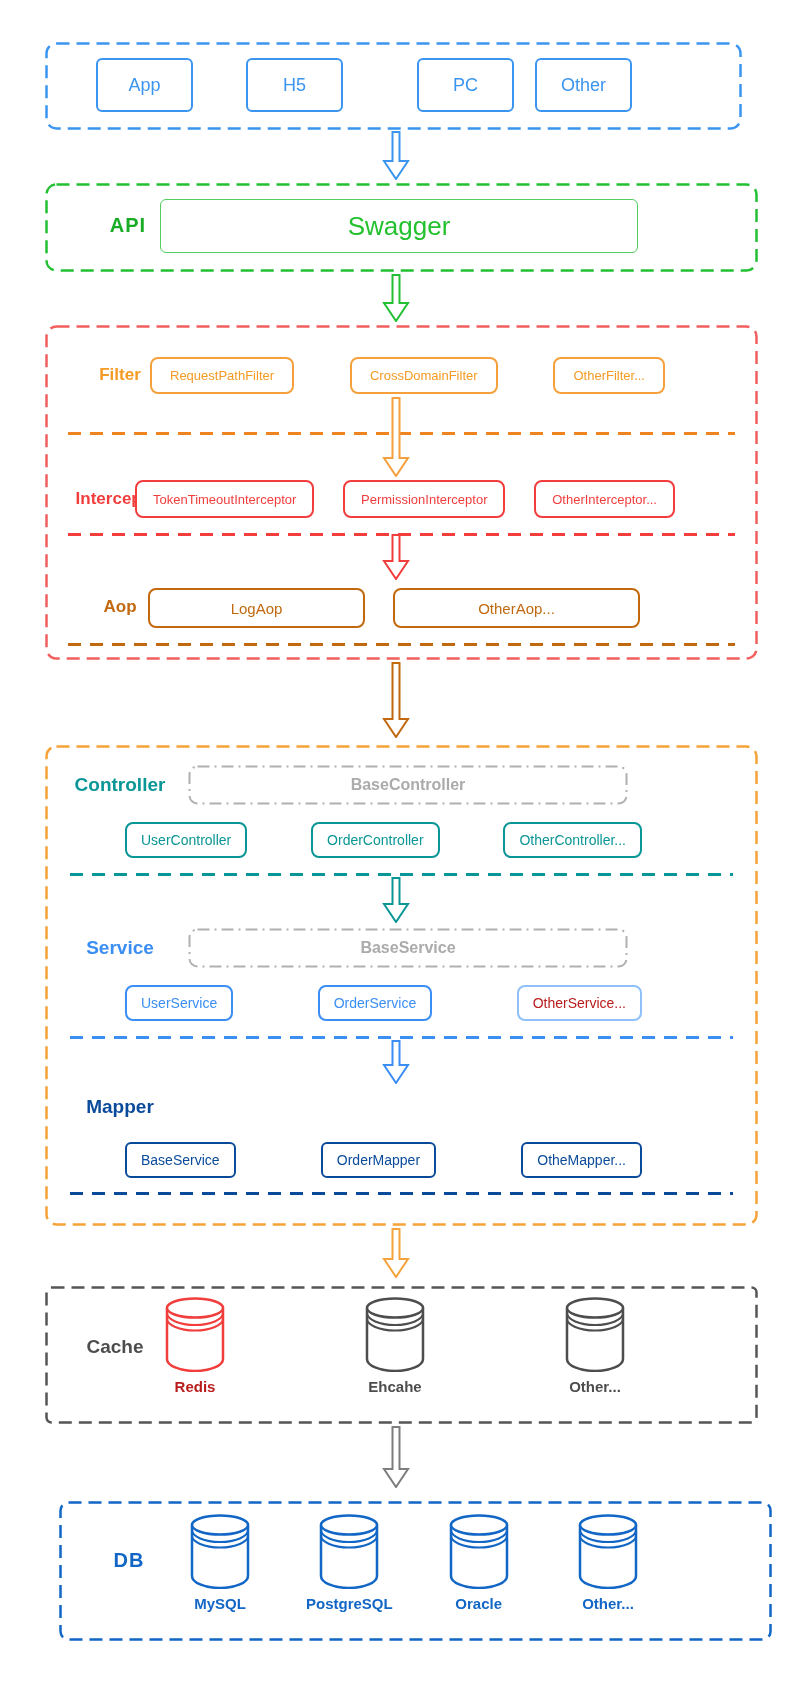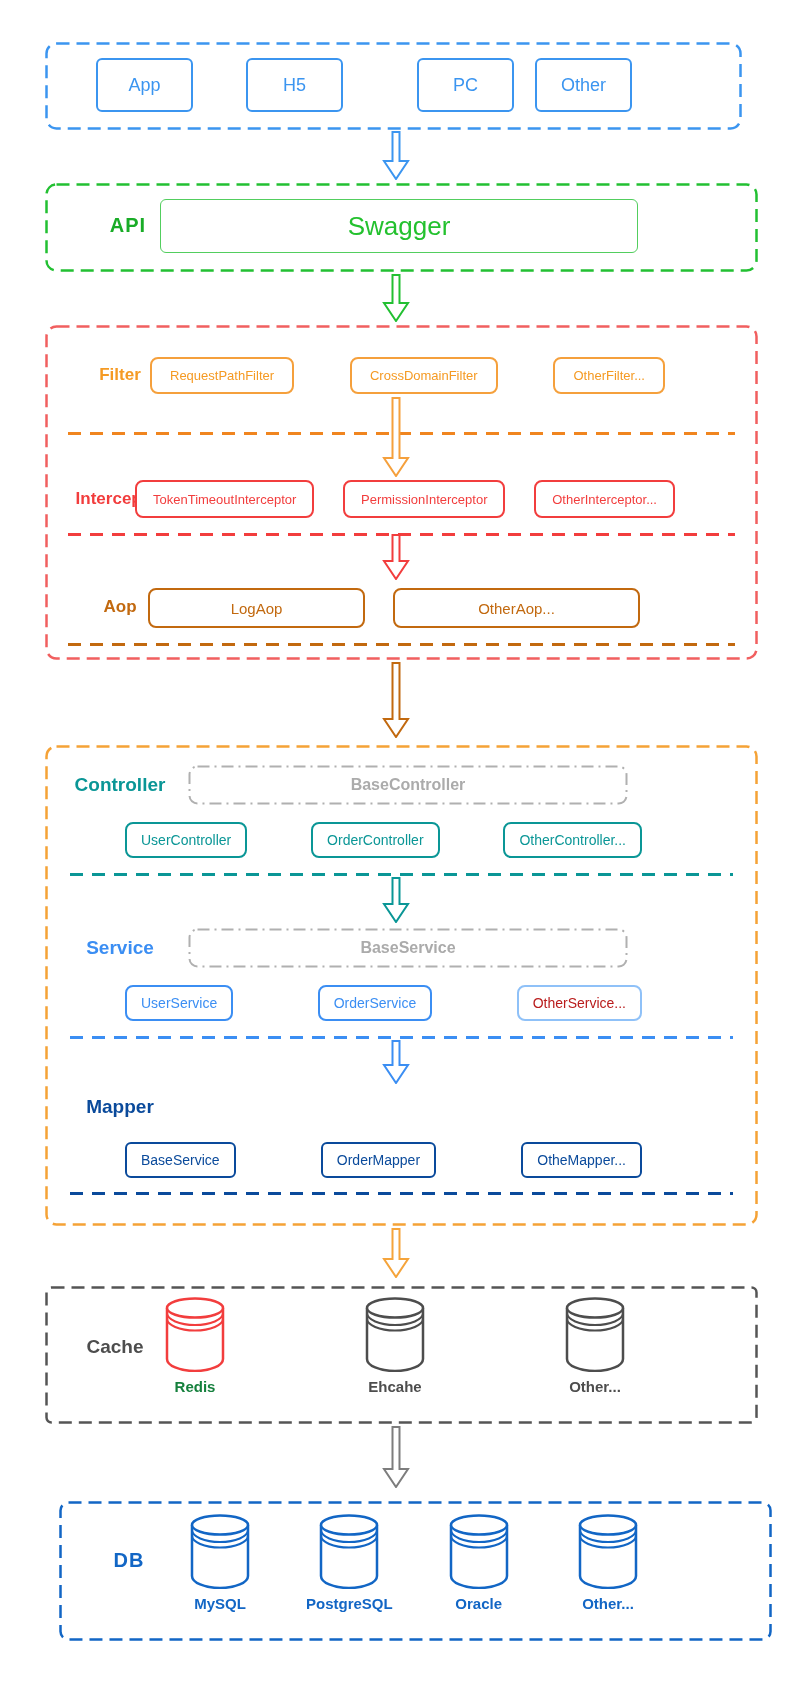--- a/index.html
+++ b/index.html
@@ -37,21 +37,21 @@
   .chip-mapper{border:2px solid #0A4A9B;border-radius:6px;color:#0A4A9B;font-size:14px;padding:0 14px;}
   .base-chip{position:absolute;left:143px;width:440px;height:40px;display:flex;align-items:center;justify-content:center;color:#ABABAB;font-weight:bold;font-size:16px;background:#fff;}
   .base-chip svg{position:absolute;left:0;top:0;}
   .base-chip span{position:relative;}
   
   .lbl-cache{color:#4D4D4D;font-size:19px;}
   .lbl-db{color:#1266C5;font-size:20px;letter-spacing:1px;}
   .cache-col{color:#4D4D4D;}
   .cache-col .cyl-label{color:#4D4D4D;}
   .cache-col.redis{color:#F23D3D;}
-  .cache-col.redis .cyl-label{color:#15803d;}
+  .cache-col.redis .cyl-label{color:#b91c1c;}
   .db-col{color:#1266C5;}
   .db-col .cyl-label{color:#1266C5;}
 </style>
 </head>
 <body>
 
 <div class="canvas">
 
   <div class="section" style="left:45px;top:42px;width:697px;height:88px;color:#3B95F0;">
     <svg class="border-svg" width="697" height="88" viewBox="0 0 697 88">

